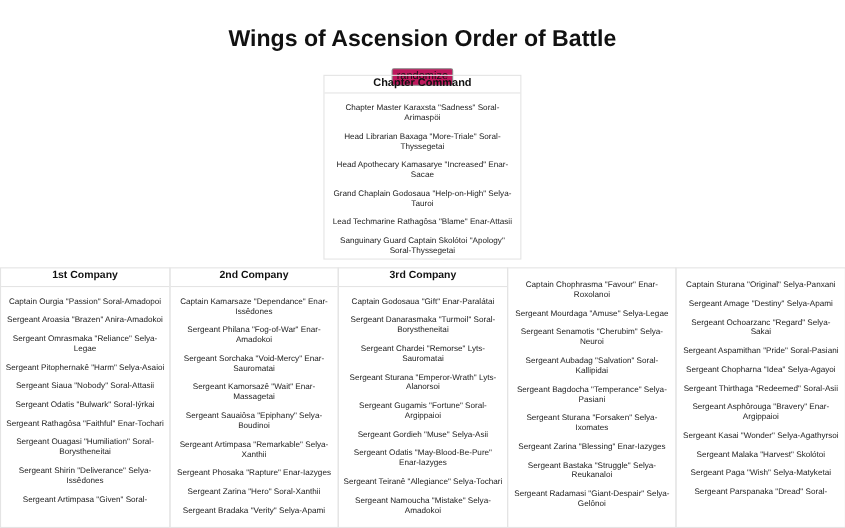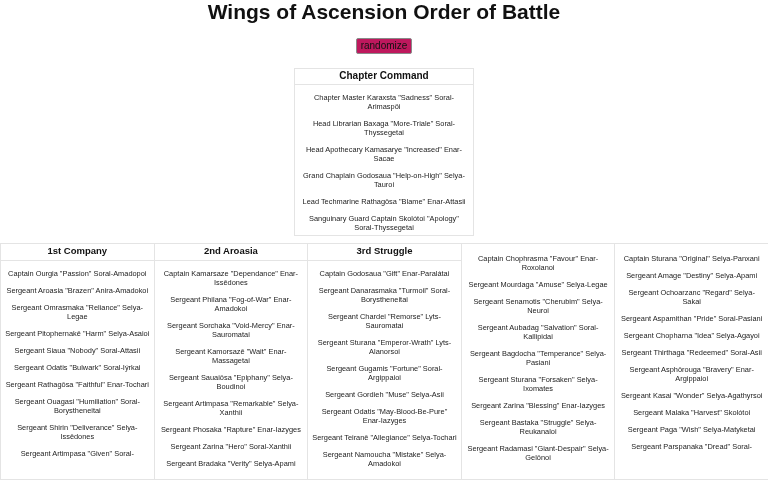--- a/index.html
+++ b/index.html
@@ -1,21 +1,21 @@
 <!DOCTYPE html>
 <html><head>
 <meta charset="utf-8">
 <style>
   html, body { margin: 0; padding: 0; background: #ffffff; }
   body {
     width: 768px; height: 480px; overflow: hidden;
     font-family: "Liberation Sans", sans-serif; color: #111;
   }
   h1 {
-    margin: 0 0 0 0; text-align: center;
+    margin: 24px 0 0 0; text-align: center;
     font-size: 21px; font-weight: bold; line-height: 24px; height: 24px;
   }
   .btn-row { text-align: center; margin-top: 11px; height: 16px; }
   .btn {
     display: inline-block; font-family: Liberation Sans, sans-serif;
     font-size: 10px; line-height: 12px; padding: 1px 4px;
     background: #be185d; border: 1px solid #8a8a8a; border-radius: 2px; color: #111;
     cursor: pointer;
   }
   .command {
@@ -70,33 +70,33 @@
     <div class="entry">Sergeant Omrasmaka "Reliance" Selya-Legae</div>
     <div class="entry">Sergeant Pitophernakê "Harm" Selya-Asaioi</div>
     <div class="entry">Sergeant Siaua "Nobody" Soral-Attasii</div>
     <div class="entry">Sergeant Odatis "Bulwark" Soral-Iýrkai</div>
     <div class="entry">Sergeant Rathagôsa "Faithful" Enar-Tochari</div>
     <div class="entry">Sergeant Ouagasi "Humiliation" Soral-Borystheneitai</div>
     <div class="entry">Sergeant Shirin "Deliverance" Selya-Issêdones</div>
     <div class="entry">Sergeant Artimpasa "Given" Soral-</div>
   </div>
   <div class="company">
-    <div class="unit-title">2nd Aroasia</div>
+    <div class="unit-title">2nd Company</div>
     <div class="entry">Captain Kamarsaze "Dependance" Enar-Issêdones</div>
     <div class="entry">Sergeant Philana "Fog-of-War" Enar-Amadokoi</div>
     <div class="entry">Sergeant Sorchaka "Void-Mercy" Enar-Sauromatai</div>
     <div class="entry">Sergeant Kamorsazê "Wait" Enar-Massagetai</div>
     <div class="entry">Sergeant Sauaiôsa "Epiphany" Selya-Boudinoi</div>
     <div class="entry">Sergeant Artimpasa "Remarkable" Selya-Xanthii</div>
     <div class="entry">Sergeant Phosaka "Rapture" Enar-Iazyges</div>
     <div class="entry">Sergeant Zarina "Hero" Soral-Xanthii</div>
     <div class="entry">Sergeant Bradaka "Verity" Selya-Apami</div>
   </div>
   <div class="company">
-    <div class="unit-title">3rd Struggle</div>
+    <div class="unit-title">3rd Company</div>
     <div class="entry">Captain Godosaua "Gift" Enar-Paralátai</div>
     <div class="entry">Sergeant Danarasmaka "Turmoil" Soral-Borystheneitai</div>
     <div class="entry">Sergeant Chardei "Remorse" Lyts-Sauromatai</div>
     <div class="entry">Sergeant Sturana "Emperor-Wrath" Lyts-Alanorsoi</div>
     <div class="entry">Sergeant Gugamis "Fortune" Soral-Argippaioi</div>
     <div class="entry">Sergeant Gordieh "Muse" Selya-Asii</div>
     <div class="entry">Sergeant Odatis "May-Blood-Be-Pure" Enar-Iazyges</div>
     <div class="entry">Sergeant Teiranê "Allegiance" Selya-Tochari</div>
     <div class="entry">Sergeant Namoucha "Mistake" Selya-Amadokoi</div>
   </div>

